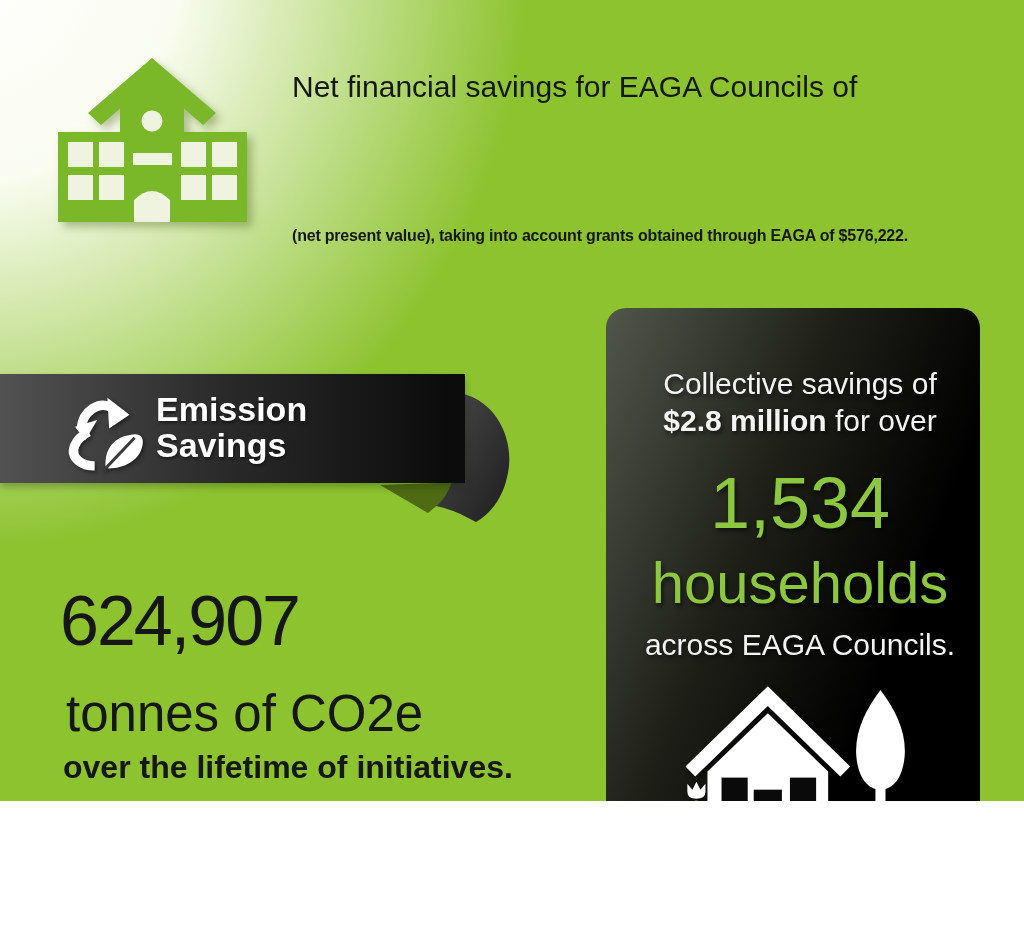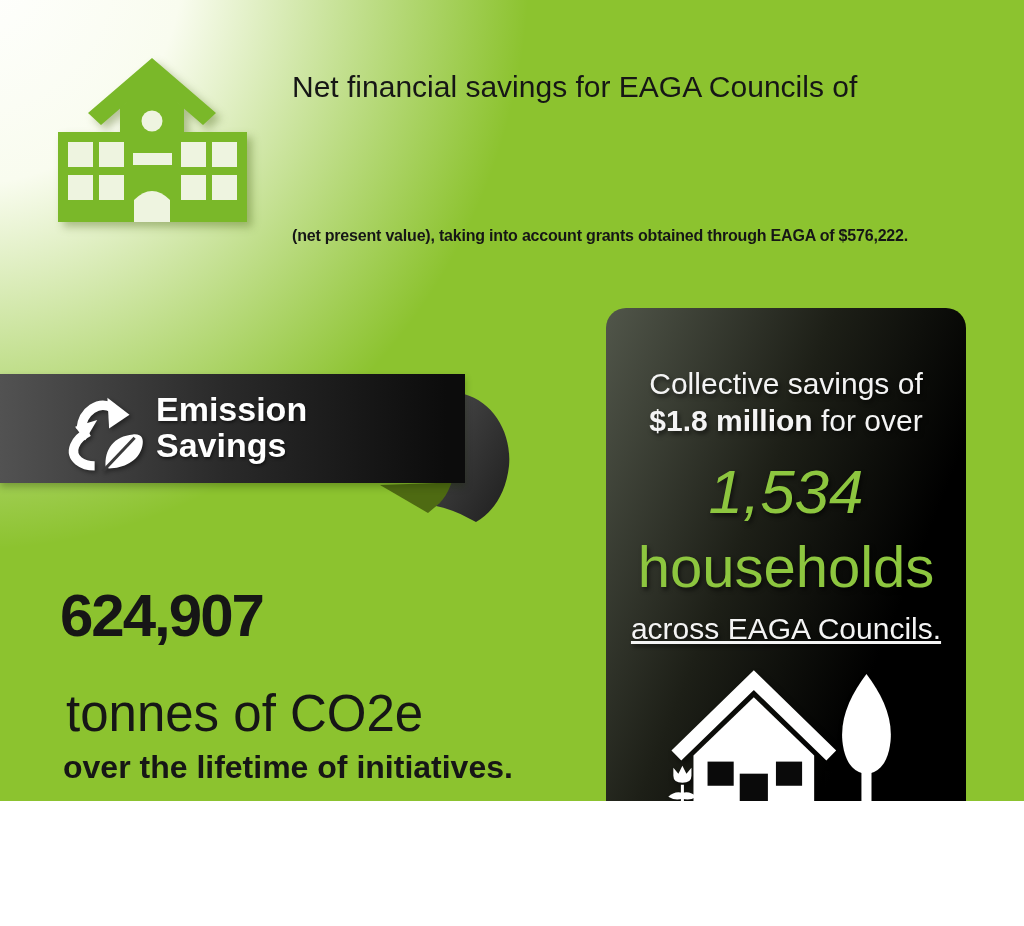--- a/index.html
+++ b/index.html
@@ -33,46 +33,46 @@
     box-shadow:0 4px 7px rgba(25,45,0,.30);
   }
   .recycle-icon { position:absolute; left:52px; top:17px;
     filter:drop-shadow(2px 2px 2px rgba(0,0,0,.45)); }
   .banner-text { position:absolute; left:156px; top:17px; color:#ffffff;
     font-size:34px; font-weight:700; line-height:36px;
     text-shadow:1px 2px 3px rgba(0,0,0,.5); }
 
   
   .stat-intro { left:58px; top:549px; font-size:30px; z-index:2; }
-  .stat-value { left:60px; top:586px; font-size:60px; font-weight:700;
+  .stat-value { left:60px; top:586px; font-size:70px; font-weight:400;
                 letter-spacing:-2px; line-height:1; z-index:2; }
   .stat-unit  { left:66px; top:684px; font-size:51px; z-index:2; }
   .stat-note  { left:63px; top:749px; font-size:32px; z-index:2;font-weight:bold; }
 
   
   .bottom-wedge {
     left:-10px; top:889px; width:1160px; height:140px; z-index:5;
     background:linear-gradient(to bottom,#c2cbae 0px,#f6f8f0 12px,#ffffff 24px);
     transform:rotate(2.1deg); transform-origin:0 0;
   }
 
   
   .panel {
     left:606px; top:308px; width:360px; height:616px; z-index:6;
     border-radius:20px;
     clip-path:polygon(0 0,100% 0,100% 100%,0 calc(100% - 11px));
     background:linear-gradient(112deg,#51564a 0%,#1d1f17 38%,#000000 68%);
-    text-align:center; color:#f4f4f4;
+    text-align:center; color:#f4f4f4;padding-left:14px;
   }
   .panel .txt { text-shadow:2px 3px 4px rgba(0,0,0,.55); }
   .p-line1  { margin-top:57px; font-size:30px; line-height:37px; }
   .p-bold   { font-weight:700; }
-  .p-count  { margin-top:22px; font-size:62px; line-height:1; color:#8dc63f;font-style:italic; }
+  .p-count  { margin-top:28px; font-size:72px; line-height:1; color:#8dc63f; }
   .p-label  { margin-top:12px;  font-size:58px; line-height:1.1; color:#8dc63f; }
-  .p-footer { margin-top:13px; font-size:30px;text-decoration:underline; }
+  .p-footer { margin-top:13px; font-size:30px; }
   .house-icon { margin-top:10px;
     filter:drop-shadow(3px 4px 3px rgba(0,0,0,.55)); }
 </style>
 </head>
 <body>
 
 <div class="stage">
   <div class="bg-fade abs"></div>
 
   <svg class="abs building-icon" width="205" height="175" viewBox="0 0 205 175">
@@ -126,21 +126,21 @@
 
   <div class="abs stat-value">624,907</div>
   <div class="abs stat-unit">tonnes of CO2e</div>
   <div class="abs stat-note">over the lifetime of initiatives.</div>
 
   <div class="abs bottom-wedge"></div>
 
   <div class="abs panel">
     <div class="p-line1 txt">
       <div>Collective savings of</div>
-      <div><span class="p-bold">$1.8 million</span><span> for over</span></div>
+      <div><span class="p-bold">$2.8 million</span><span> for over</span></div>
     </div>
     <div class="p-count txt">1,534</div>
     <div class="p-label txt">households</div>
     <div class="p-footer txt">across EAGA Councils.</div>
     <svg class="house-icon" width="252" height="173" viewBox="0 0 250 172">
       <g fill="#ffffff">
         <rect x="6" y="150" width="238" height="14" rx="3"></rect>
         <path d="M16 99 L93 24 L170 99" fill="none" stroke="#ffffff" stroke-width="14"></path>
         <path d="M33 99 L93 41 L153 99 L153 150 L33 150 Z"></path>
         <path d="M205 18 C220 38 231 60 229 84 C227 106 217 117 205 117

